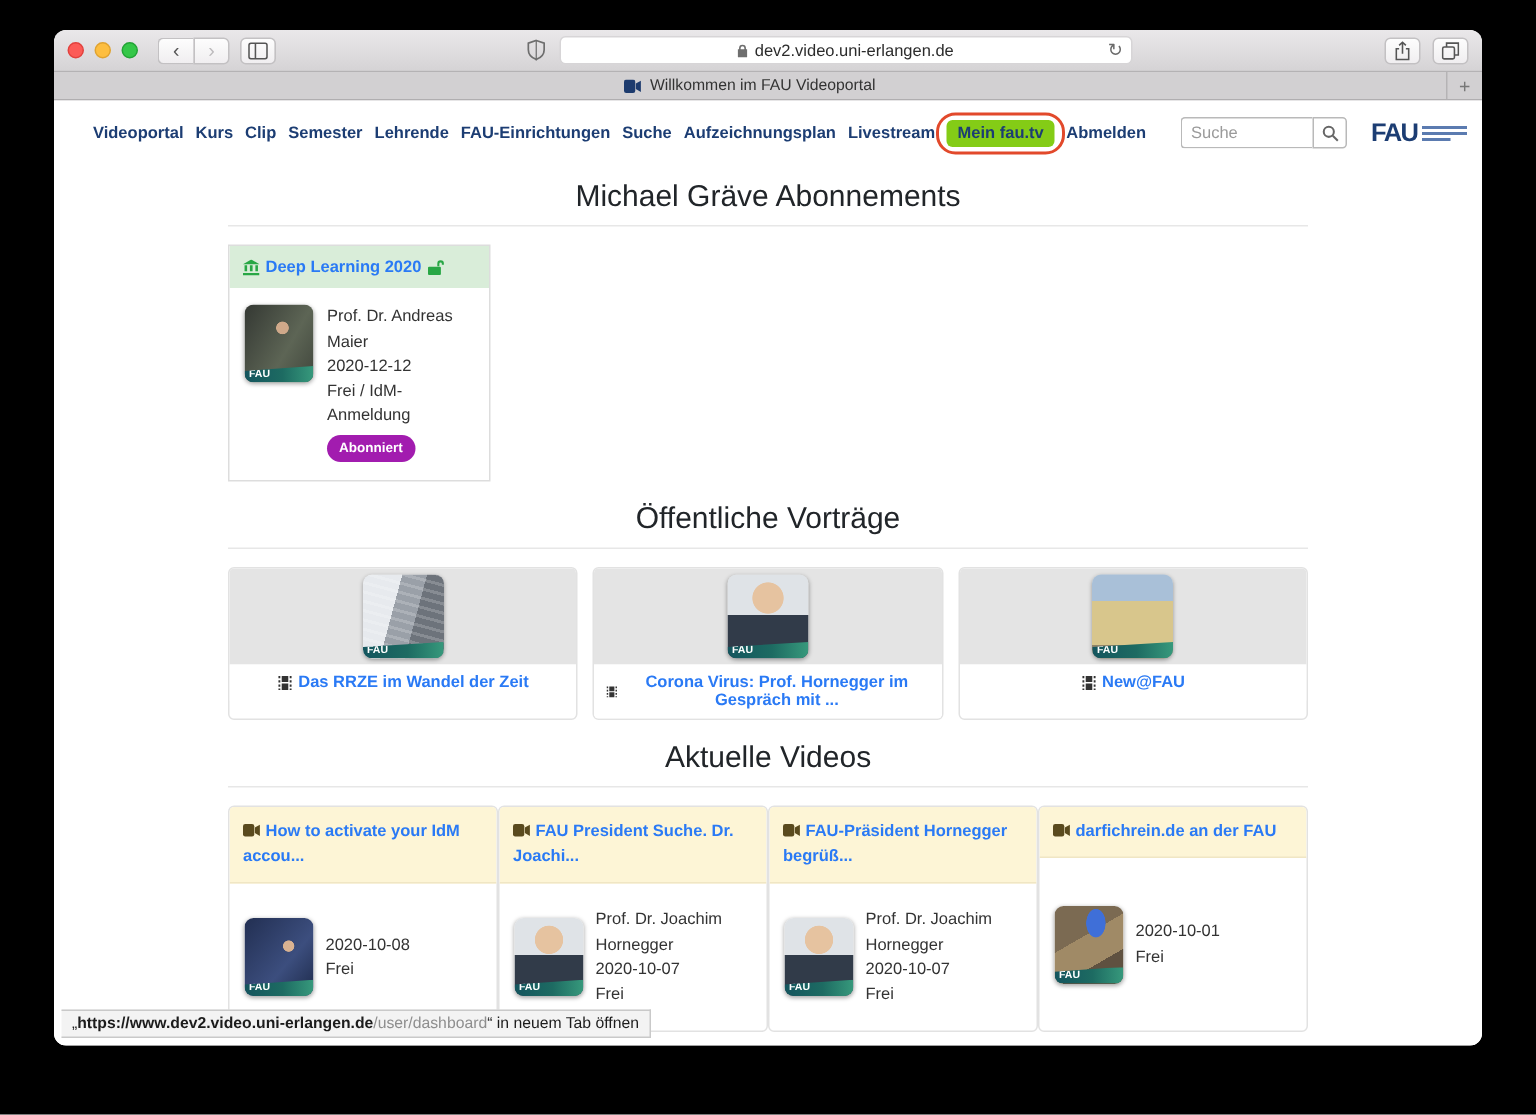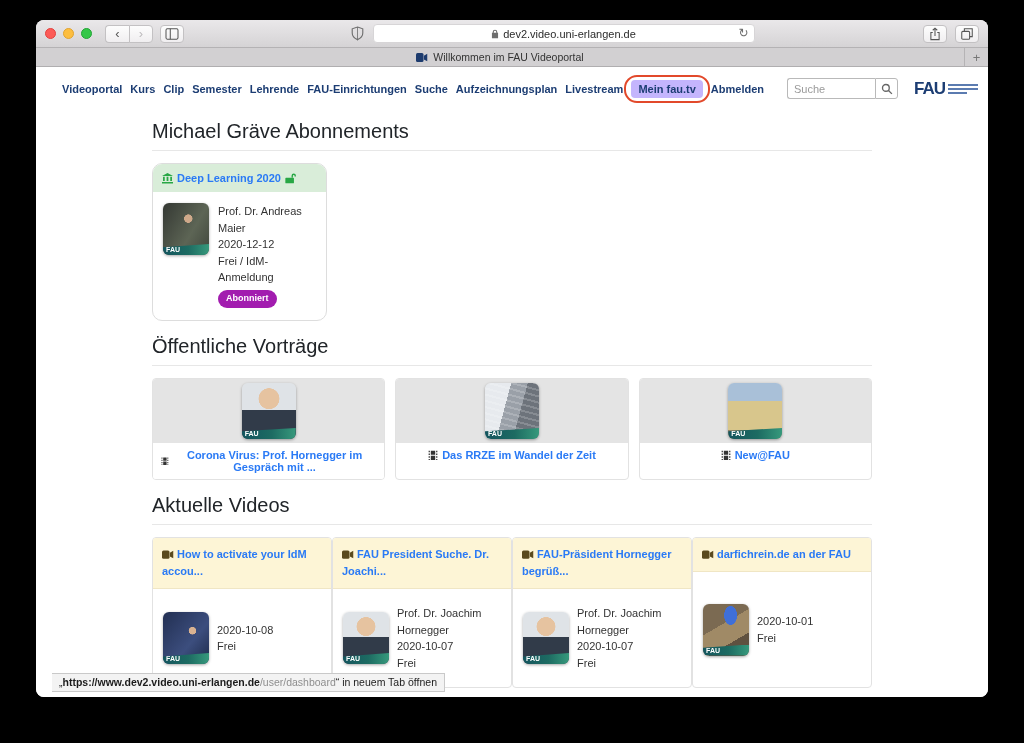--- a/index.html
+++ b/index.html
@@ -59,21 +59,21 @@
   }
   
   .page { position:relative; height:630px; background:#fff; overflow:hidden; }
   .mainnav {
     display:flex; align-items:center; white-space:nowrap;
     padding:11px 10px 7px 26px; gap:8px;
     font-weight:bold; font-size:11px; color:#1c3d73;
   }
   .nav-item { color:#1c3d73; cursor:pointer;text-align:right; }
   .nav-item.active {
-    background:#c4b5fd; border-radius:4px; padding:3px 7px; position:relative;
+    background:#84cc16; border-radius:4px; padding:3px 7px; position:relative;
   }
   .annot {
     position:absolute; left:-7px; right:-7px; top:-5px; bottom:-5px;
     border:2.5px solid #e2492b; border-radius:13px; pointer-events:none;
   }
   .searchbox { display:flex; margin-left:auto; align-items:center; }
   .searchbox input {
     width:88px; height:21px; border:1px solid #b9b9b9; border-right:none;
     border-radius:3px 0 0 3px; padding:0 6px; font-size:11px;
     font-family:"Liberation Sans",sans-serif; color:#333; outline:none;
@@ -84,26 +84,26 @@
     background:#fff; display:flex; align-items:center; justify-content:center; cursor:pointer;
   }
   .logo { display:flex; align-items:center; gap:3px; margin-left:8px; }
   .logo-fau { font-size:17px; font-weight:bold; color:#1c3d73; letter-spacing:-1px; }
   .logo-lines { display:flex; flex-direction:column; gap:2px; }
   .logo-lines i { display:block; height:2px; background:#5b7bb0; }
   .logo-lines i:nth-child(1){ width:30px; } .logo-lines i:nth-child(2){ width:30px; }
   .logo-lines i:nth-child(3){ width:19px; }
   .container { width:720px; margin:0 auto; }
   h2.sect {
-    font-size:20px; font-weight:400; color:#212529; margin:14px 0 7px;
+    font-size:20px; font-weight:400; color:#212529; margin:14px 0 7px;text-align:center;
   }
   .rule { border:none; border-top:1px solid #e7e7e7; margin:0 0 12px; }
   
   .sub-card {
-    width:175px; border:1px solid #ddd; border-radius:10px; overflow:hidden;
+    width:175px; border:1px solid #ddd; border-radius:0; overflow:hidden;
     margin-bottom:8px;
   }
   .sub-head {
     background:#d9edd9; padding:8px 9px; font-size:11px; font-weight:bold;
     display:flex; align-items:center; gap:4px;
   }
   .link { color:#2a7af5; cursor:pointer; }
   .sub-body { padding:11px 10px 12px; display:flex; gap:9px; }
   .meta { font-size:11px; color:#333; line-height:1.5; }
   .badge {
@@ -141,21 +141,21 @@
   .vid-card { border:1px solid #e2e2e2; border-radius:4px; overflow:hidden; display:flex; flex-direction:column; }
   .vid-head {
     background:#fdf5d6; padding:8px 9px; font-size:11px; font-weight:bold;
     color:#2a7af5; line-height:1.55; border-bottom:1px solid #f0e6c4;
   }
   .vid-head .cam { margin-right:3px; }
   .vid-body { flex:1; padding:16px 10px; display:flex; gap:8px; align-items:center; }
   .icon-svg { display:inline-block; vertical-align:-1px; }
   
   .statusbar {
-    position:absolute; left:16px; bottom:5px; background:#f3f3f3;
+    position:absolute; left:5px; bottom:5px; background:#f3f3f3;
     border:1px solid #c9c9c9; border-left:none; padding:2px 7px 3px;
     font-size:10.5px; color:#1c1c1c; white-space:nowrap; z-index:5;
   }
   .statusbar .b { font-weight:bold; }
   .statusbar .dim { color:#8e8e8e; }
 </style>
 </head>
 <body>
 
 <div class="window">
@@ -283,42 +283,42 @@
             <span class="badge">Abonniert</span>
           </div>
         </div>
       </div>
 
       <h2 class="sect">Öffentliche Vorträge</h2>
       <hr class="rule">
       <div class="pub-grid">
         <div class="pub-card">
           <div class="pub-thumb-area">
+            <div class="thumb t-rrze" style="width:54px;height:56px;">
+              <div class="wm">FAU</div>
+            </div>
+          </div>
+          <div class="pub-foot">
+            <svg class="icon-svg" width="10" height="10" viewBox="0 0 16 16" fill="#333">
+                <path d="M1 1h2v2.5H1zm0 4.5h2V8H1zm0 4.5h2v2.5H1zm0 4.5h2V16H1zM13 1h2v2.5h-2zm0 4.5h2V8h-2zm0 4.5h2v2.5h-2zm0 4.5h2V16h-2zM4.5 1h7v6.5h-7zm0 8h7V16h-7z"></path>
+              </svg>
+            <span class="link">Das RRZE im Wandel der Zeit</span>
+          </div>
+        </div>
+        <div class="pub-card">
+          <div class="pub-thumb-area">
             <div class="thumb t-horn" style="width:54px;height:56px;">
               <div class="wm">FAU</div>
             </div>
           </div>
           <div class="pub-foot">
             <svg class="icon-svg" width="10" height="10" viewBox="0 0 16 16" fill="#333">
                 <path d="M1 1h2v2.5H1zm0 4.5h2V8H1zm0 4.5h2v2.5H1zm0 4.5h2V16H1zM13 1h2v2.5h-2zm0 4.5h2V8h-2zm0 4.5h2v2.5h-2zm0 4.5h2V16h-2zM4.5 1h7v6.5h-7zm0 8h7V16h-7z"></path>
               </svg>
             <span class="link">Corona Virus: Prof. Hornegger im Gespräch mit ...</span>
-          </div>
-        </div>
-        <div class="pub-card">
-          <div class="pub-thumb-area">
-            <div class="thumb t-rrze" style="width:54px;height:56px;">
-              <div class="wm">FAU</div>
-            </div>
-          </div>
-          <div class="pub-foot">
-            <svg class="icon-svg" width="10" height="10" viewBox="0 0 16 16" fill="#333">
-                <path d="M1 1h2v2.5H1zm0 4.5h2V8H1zm0 4.5h2v2.5H1zm0 4.5h2V16H1zM13 1h2v2.5h-2zm0 4.5h2V8h-2zm0 4.5h2v2.5h-2zm0 4.5h2V16h-2zM4.5 1h7v6.5h-7zm0 8h7V16h-7z"></path>
-              </svg>
-            <span class="link">Das RRZE im Wandel der Zeit</span>
           </div>
         </div>
         <div class="pub-card">
           <div class="pub-thumb-area">
             <div class="thumb t-newfau" style="width:54px;height:56px;">
               <div class="wm">FAU</div>
             </div>
           </div>
           <div class="pub-foot">
             <svg class="icon-svg" width="10" height="10" viewBox="0 0 16 16" fill="#333">

